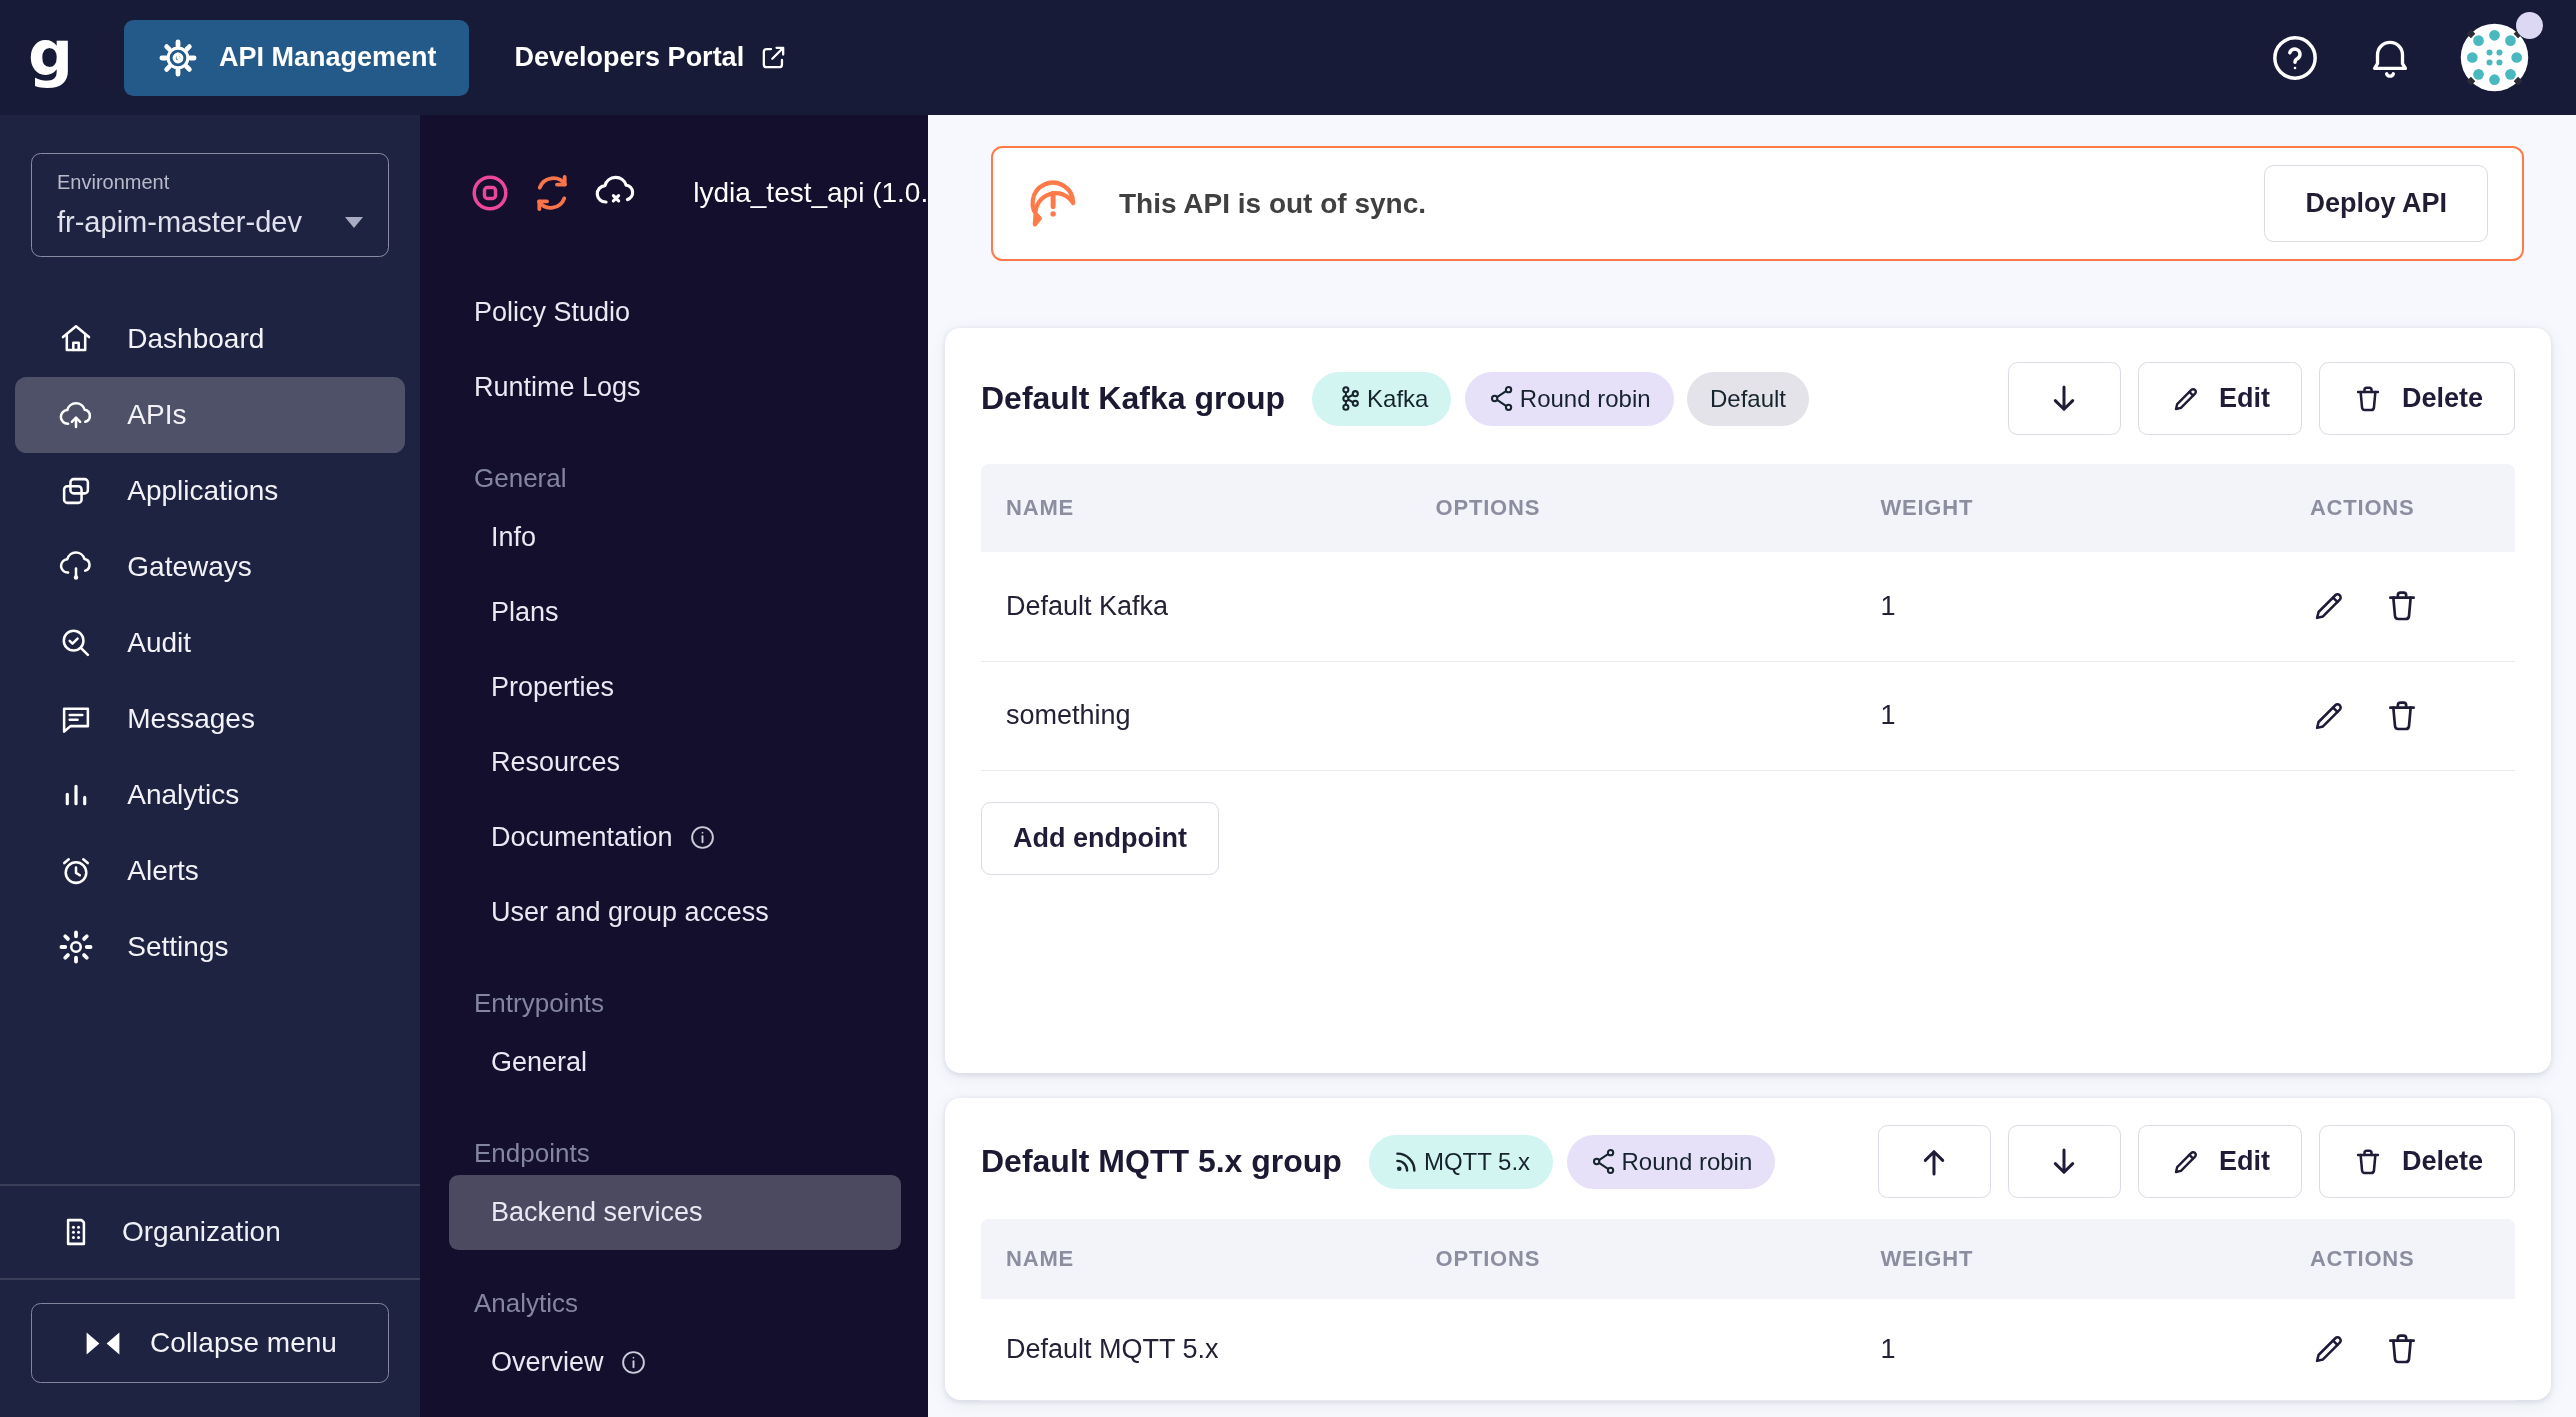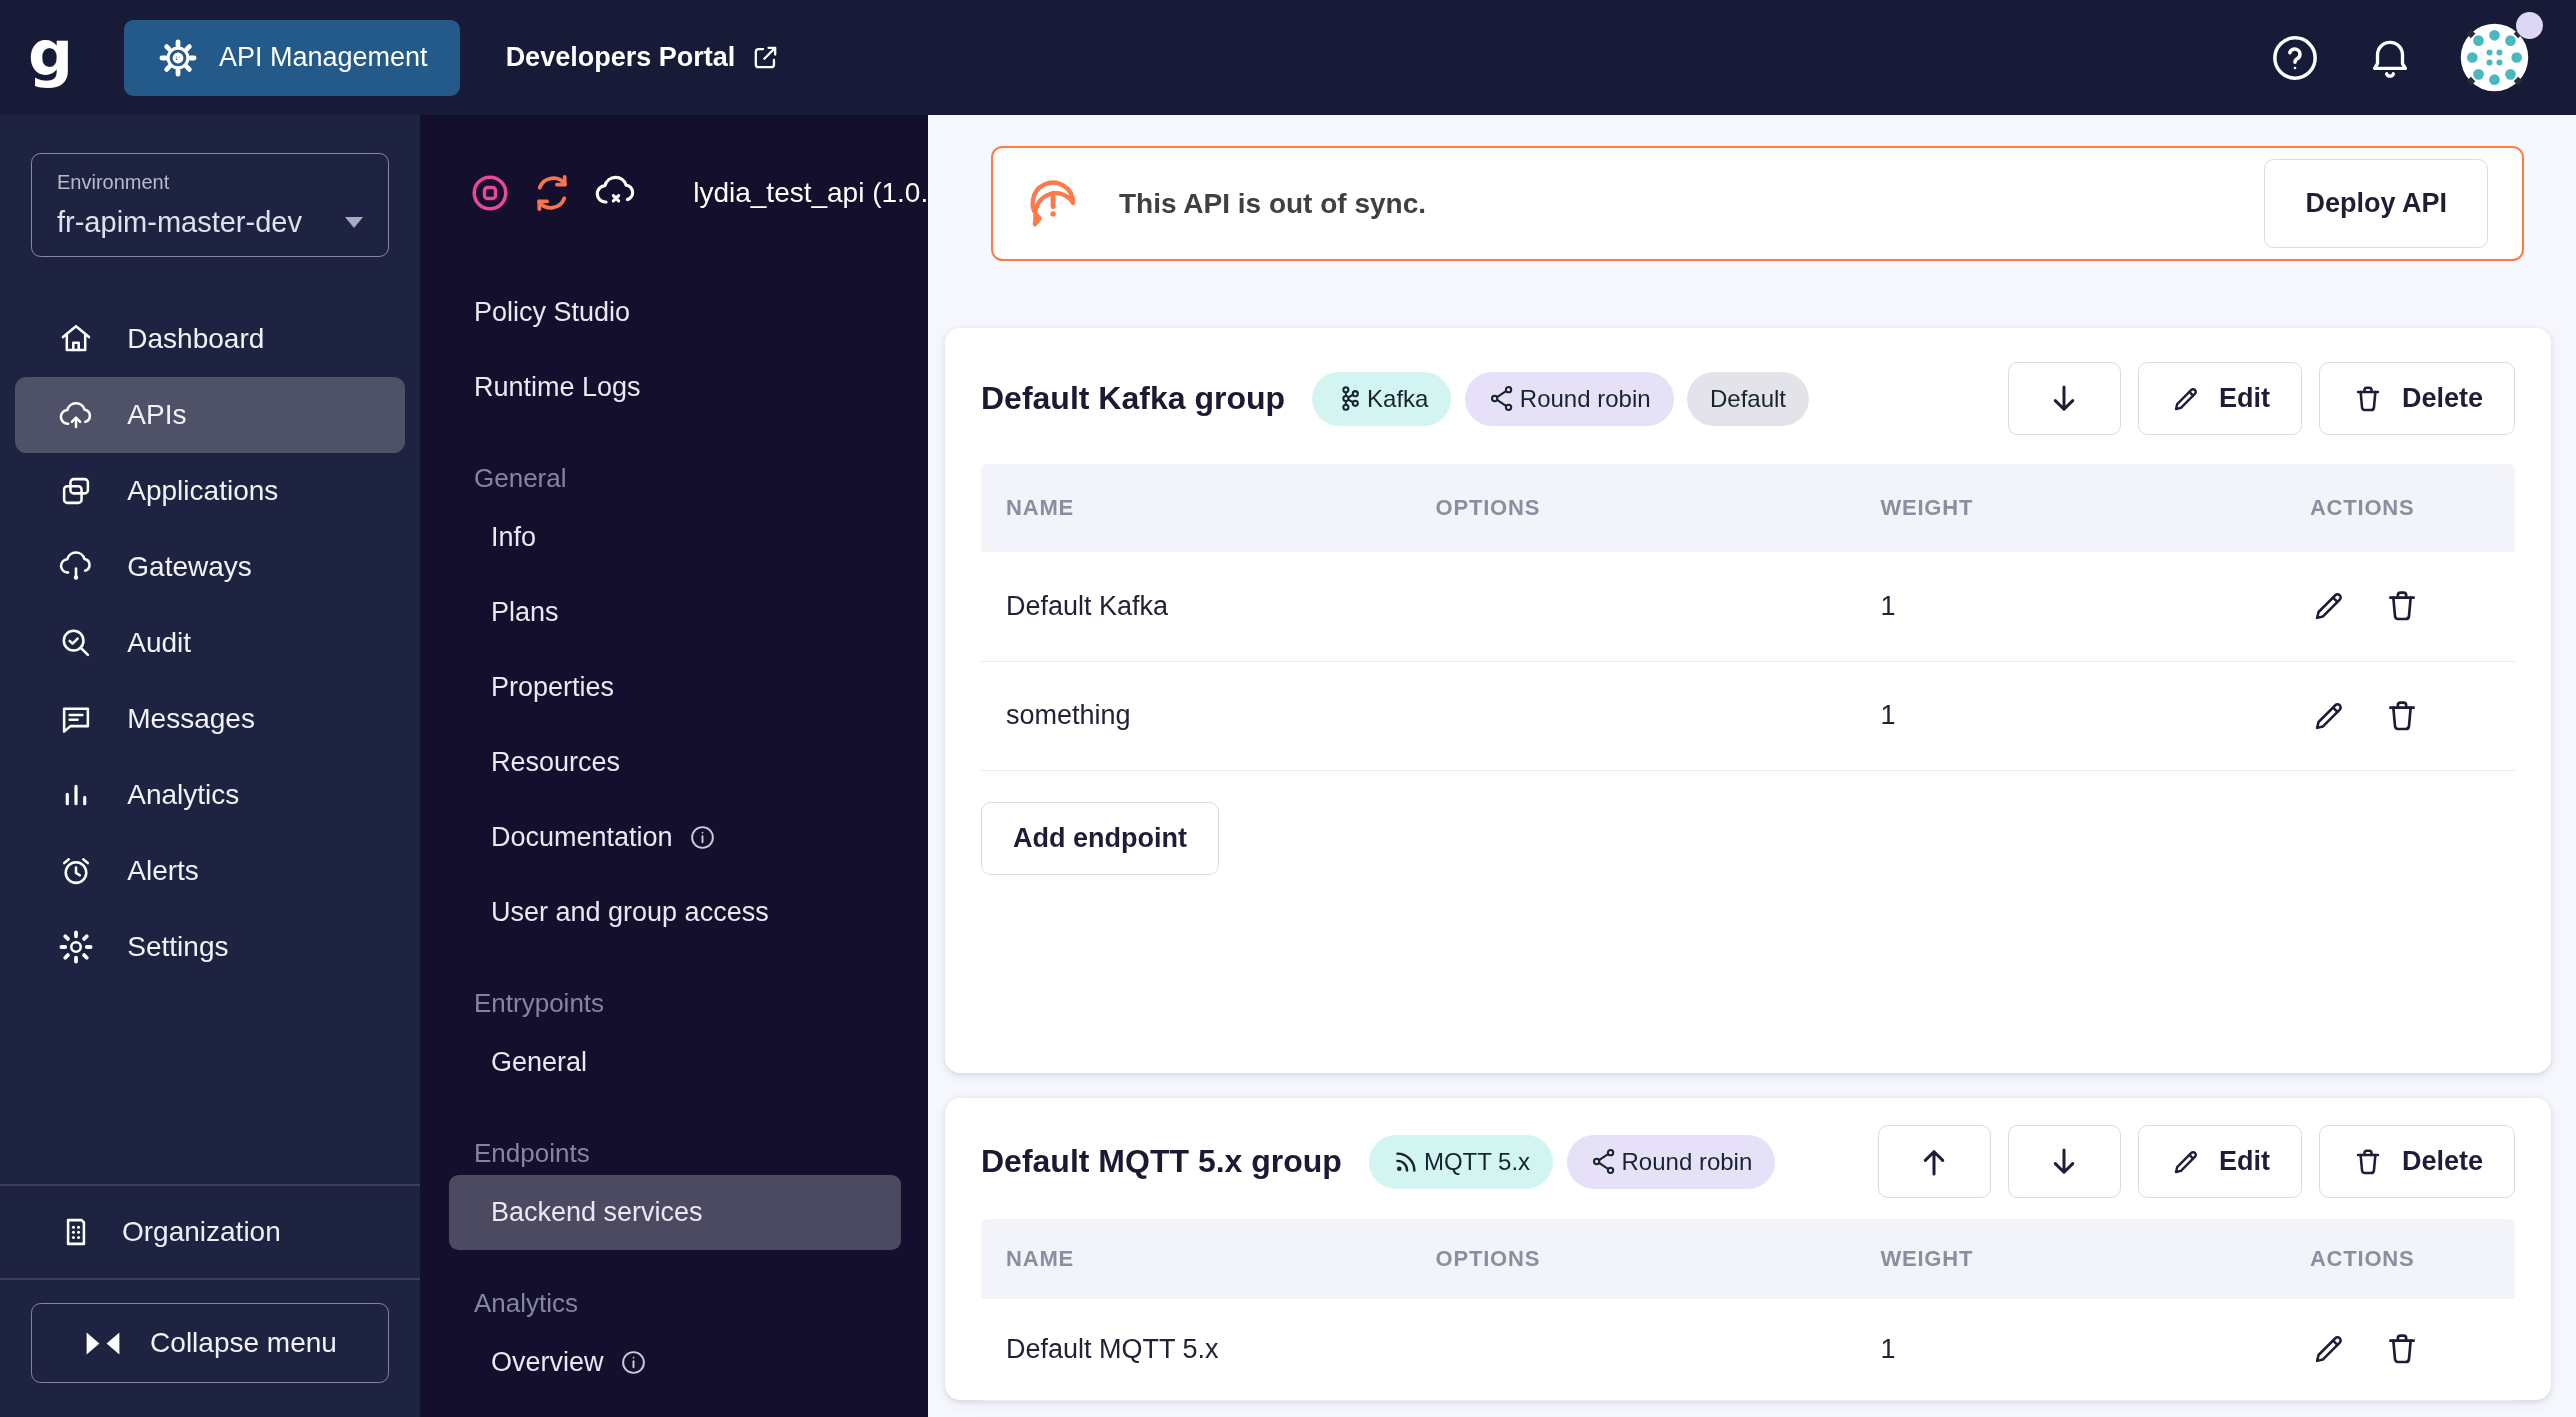--- a/index.html
+++ b/index.html
@@ -6,21 +6,21 @@
   *{box-sizing:border-box;}
   .page{width:2576px;height:1418px;overflow:hidden;display:flex;flex-direction:column;
         font-family:"Liberation Sans",sans-serif;-webkit-font-smoothing:antialiased;}
 
   
   .topbar{height:115px;flex:none;display:flex;align-items:center;background:#171b38;padding:0 29px 0 0;}
   .logo{width:101px;text-align:center;color:#fff;font-family:"DejaVu Sans",sans-serif;
         font-weight:800;font-size:63px;line-height:1;padding-bottom:7.6px;cursor:pointer;}
   .apim-btn{margin-left:23px;height:76px;display:flex;align-items:center;gap:19px;
             background:#235a8a;border-radius:9.6px;padding:0 32px;cursor:pointer;}
-  .apim-btn span{color:#fff;font-size:27px;font-weight:400;}
+  .apim-btn span{color:#fff;font-size:27px;font-weight:700;}
   .portal-link{margin-left:46px;display:flex;align-items:center;gap:15.3px;cursor:pointer;}
   .portal-link span{color:#fff;font-size:27px;font-weight:700;}
   .tb-spacer{flex:1;}
   .tb-icon{margin-right:44px;cursor:pointer;display:flex;}
   .avatar-wrap{position:relative;width:71px;height:71px;margin-right:17px;cursor:pointer;}
   .status-dot{position:absolute;top:-9.6px;right:-13.4px;width:27px;height:27px;border-radius:50%;background:#dcd7f2;}
 
   
   .cols{flex:1;display:flex;min-height:0;}
 
@@ -58,21 +58,21 @@
   .api-item.active{background:#4c4a61;border-radius:9.6px;margin:0 27px 0 29px;padding-left:42px;}
   .api-section{margin-top:31px;height:44px;display:flex;align-items:center;padding-left:54px;
                font-size:26px;color:#8486a0;}
   .info-i{margin-left:15.3px;display:flex;}
 
   
   .main{flex:1;min-width:0;background:#f6f8fd;padding:31px 25px 0 17px;display:flex;flex-direction:column;}
   .banner{margin:0 27px 0 46px;flex:none;background:#fff;border:2.9px solid #ff7a48;border-radius:11.5px;
           height:115px;display:flex;align-items:center;padding:0 34px;}
   .banner-text{margin-left:38px;font-size:28px;font-weight:700;color:#404040;}
-  .deploy-btn{margin-left:auto;height:89px;padding:0 40px;border:1.9px solid #dadbe4;border-radius:9.6px;
+  .deploy-btn{margin-left:auto;height:77px;padding:0 40px;border:1.9px solid #dadbe4;border-radius:9.6px;
               background:#fff;font-size:27px;font-weight:700;color:#231d33;display:flex;align-items:center;
               cursor:pointer;}
 
   .card{background:#fff;border-radius:15.3px;padding:34px 36px;flex:none;
         box-shadow:0 1.9px 5.7px rgba(25,25,60,.10),0 3.8px 17px rgba(25,25,60,.06);}
   .card.kafka{margin-top:67px;height:745px;}
   .card.mqtt{margin-top:25px;height:302px;padding-top:27px;}
   .card-head{display:flex;align-items:center;}
   .card-title{font-size:32px;font-weight:700;color:#1c1a33;white-space:nowrap;}
   .badges{display:flex;gap:13.4px;margin-left:27px;}

